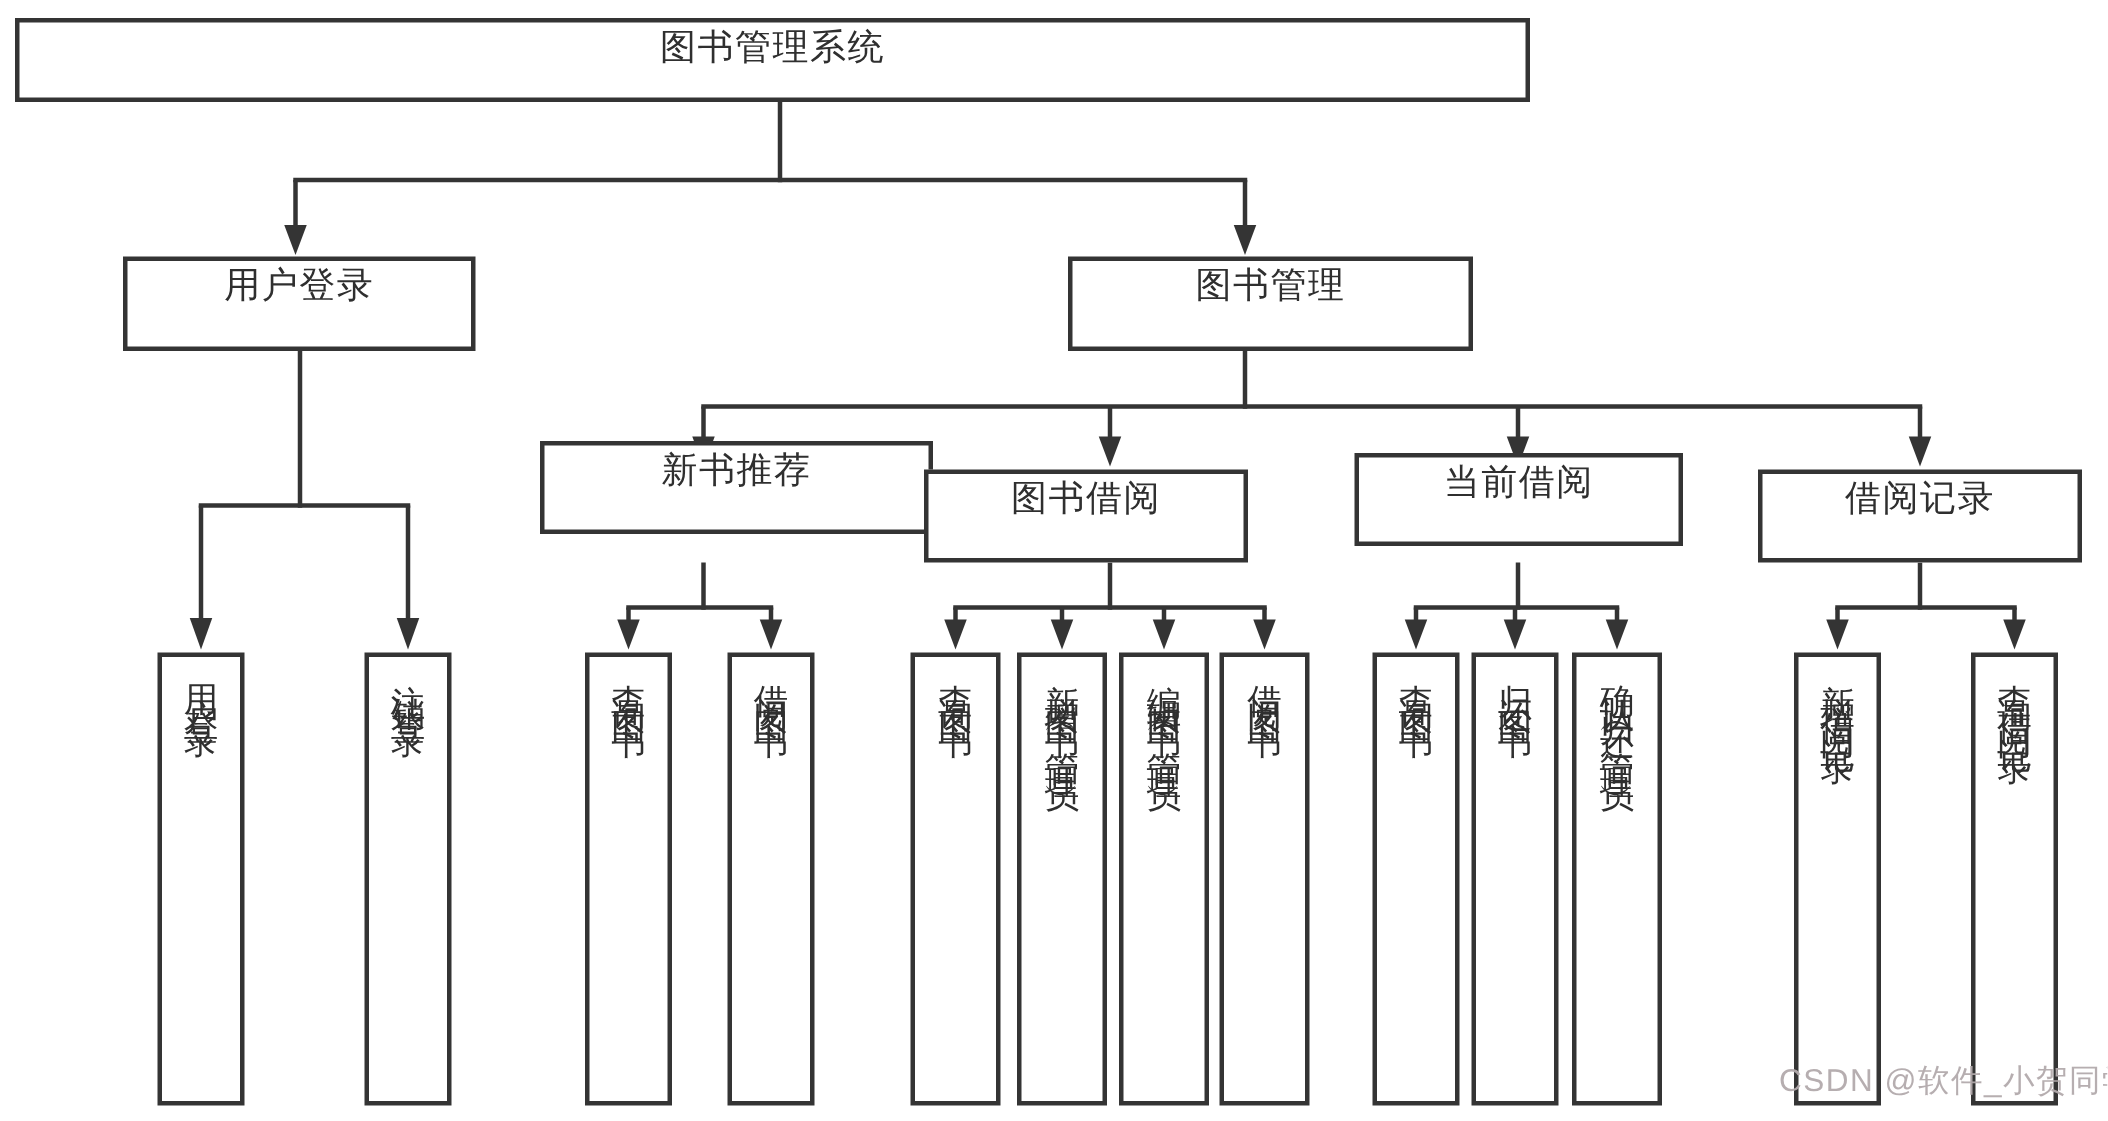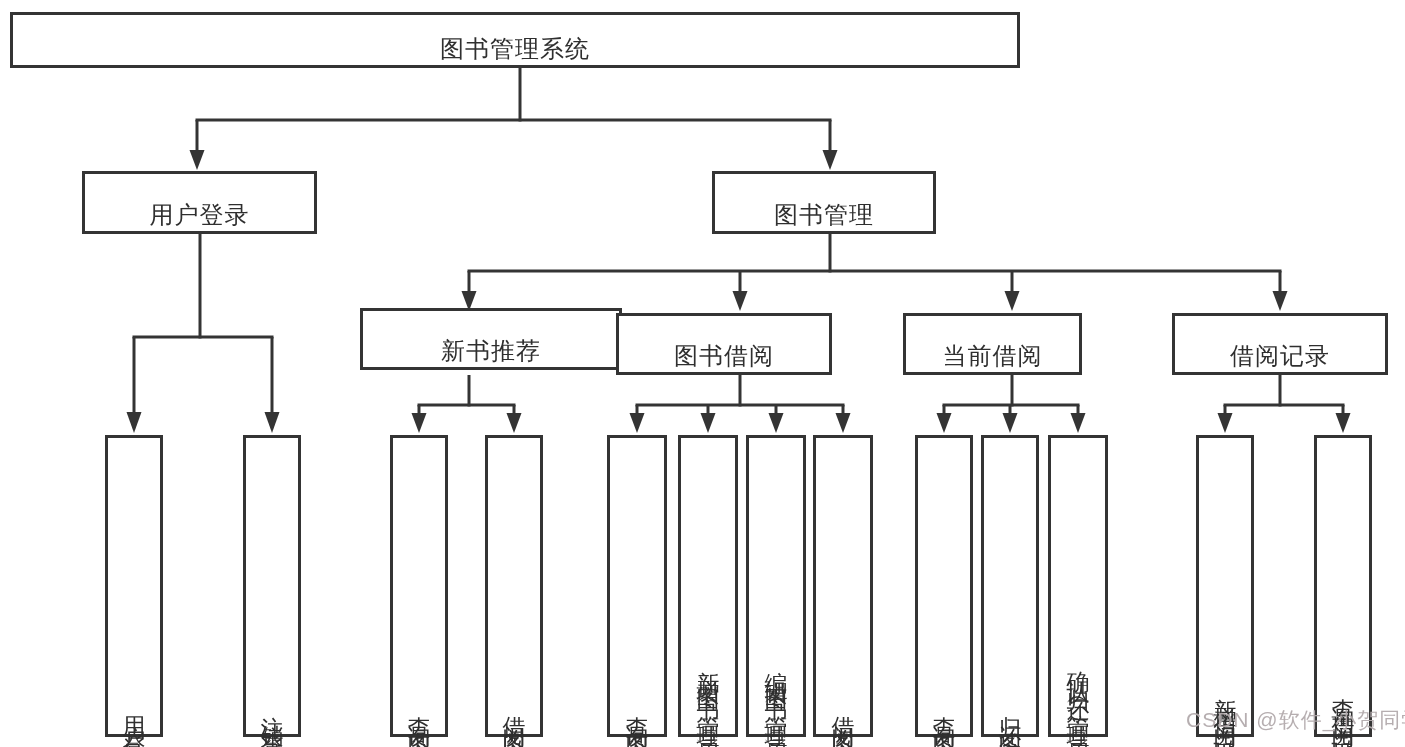--- a/index.html
+++ b/index.html
@@ -5,21 +5,21 @@
   html,body{margin:0;padding:0;background:#fff;}
   #stage{
     position:relative;width:1405px;height:747px;background:#fff;overflow:hidden;
     font-family:"Liberation Sans","DejaVu Sans",sans-serif;color:#2f2f2f;
   }
   #wires{position:absolute;left:0;top:0;z-index:0;}
   #wires line{stroke:#343434;stroke-width:3;}
   #wires polygon{fill:#343434;stroke:none;}
   .node{
     position:absolute;z-index:1;background:#fff;border:3px solid #343434;
-    display:flex;align-items:flex-end;justify-content:center;box-sizing:border-box;
+    display:flex;align-items:flex-start;justify-content:center;box-sizing:border-box;
   }
   .hbox span{font-size:24px;letter-spacing:1px;white-space:nowrap;}
   .vbox span{
     writing-mode:vertical-rl;text-orientation:mixed;
     font-size:23px;letter-spacing:9px;line-height:1;white-space:nowrap;
   }
   #watermark{
     position:absolute;z-index:2;left:1186px;top:706px;
     font-size:21px;letter-spacing:1px;color:rgba(178,170,172,0.95);white-space:nowrap;
   }
@@ -91,31 +91,31 @@
     <polygon points="1335.5,413 1350.5,413 1343,433"></polygon>
   </svg>
 
   <div class="node hbox" style="left:10px;top:12px;width:1010px;height:56px">
     <span>图书管理系统</span>
   </div>
 
   <div class="node hbox" style="left:82px;top:171px;width:235px;height:63px">
     <span>用户登录</span>
   </div>
-  <div class="node hbox" style="left:712px;top:171px;width:224px;height:63px">
+  <div class="node hbox" style="left:712px;top:171px;width:270px;height:63px">
     <span>图书管理</span>
   </div>
 
-  <div class="node hbox" style="left:360px;top:308px;width:262px;height:62px">
+  <div class="node hbox" style="left:360px;top:294px;width:262px;height:62px">
     <span>新书推荐</span>
   </div>
   <div class="node hbox" style="left:616px;top:313px;width:216px;height:62px">
     <span>图书借阅</span>
   </div>
-  <div class="node hbox" style="left:903px;top:313px;width:179px;height:62px">
+  <div class="node hbox" style="left:903px;top:302px;width:219px;height:62px">
     <span>当前借阅</span>
   </div>
   <div class="node hbox" style="left:1172px;top:313px;width:216px;height:62px">
     <span>借阅记录</span>
   </div>
 
   <div class="node vbox" style="left:105px;top:435px;width:58px;height:302px">
     <span>用户登录</span>
   </div>
   <div class="node vbox" style="left:243px;top:435px;width:58px;height:302px">

